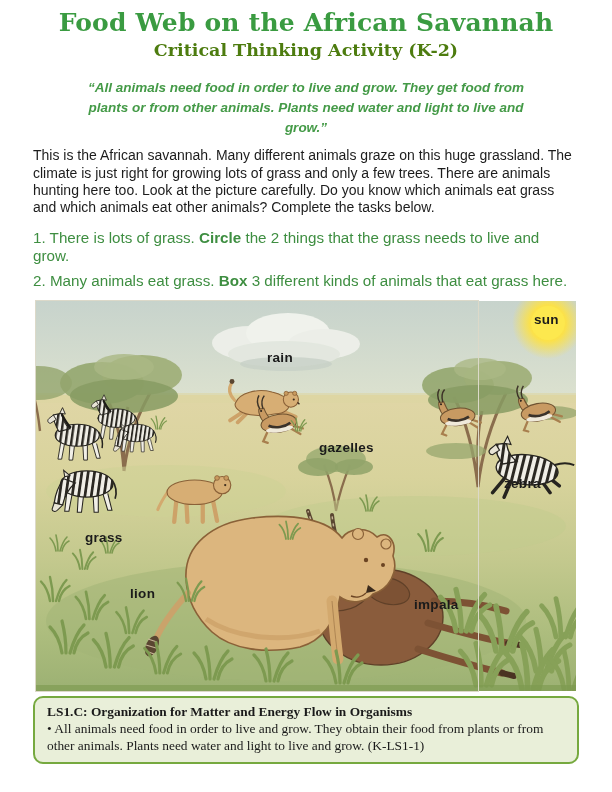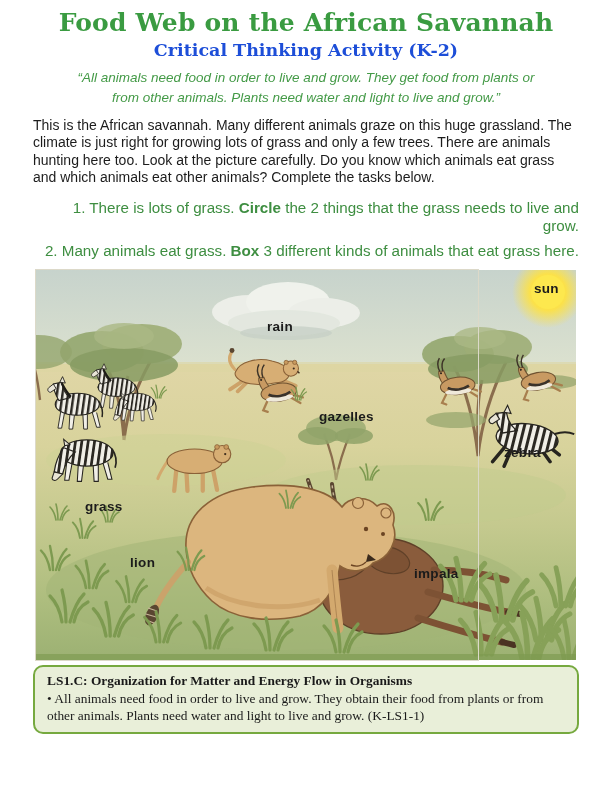--- a/index.html
+++ b/index.html
@@ -8,31 +8,31 @@
     font-family:"Liberation Sans",sans-serif;overflow:hidden;
   }
   
   .header{text-align:center;padding-top:9px;}
   .title{
     font-family:"DejaVu Serif",serif;font-weight:bold;font-size:25px;line-height:1.1;
     color:#3a9b41;margin:0;letter-spacing:.2px;
   }
   .subtitle{
     font-family:"DejaVu Serif",serif;font-weight:bold;font-size:17.5px;line-height:1.15;
-    color:#1d4ed8;margin:3px 0 0;
+    color:#4d7c0f;margin:3px 0 0;
   }
   .quote{
-    width:470px;margin:8px auto 0;font-weight:normal;font-style:italic;font-size:13.5px;
+    width:470px;margin:18px auto 0;font-weight:bold;font-style:italic;font-size:13.5px;
     line-height:1.5;color:#449a47;
   }
   
   .intro{
     margin:9px 33px 0;font-size:14px;line-height:1.24;color:#1c1c1c;
   }
-  .tasks{margin:12px 33px 0;padding:0;list-style:none;text-align:right;}
+  .tasks{margin:12px 33px 0;padding:0;list-style:none;}
   .tasks li{
     color:#3e8e41;font-size:15.2px;line-height:1.2;margin:0 0 7px;
   }
   .tasks .action{font-weight:bold;}
   
   .illustration{
     position:relative;width:442px;height:390px;margin:10px 0 0 36px;
     background:#14b8a6;outline:1px solid #dcd9c9;
   }
   .illustration svg{display:block;width:540px;height:390px;}

